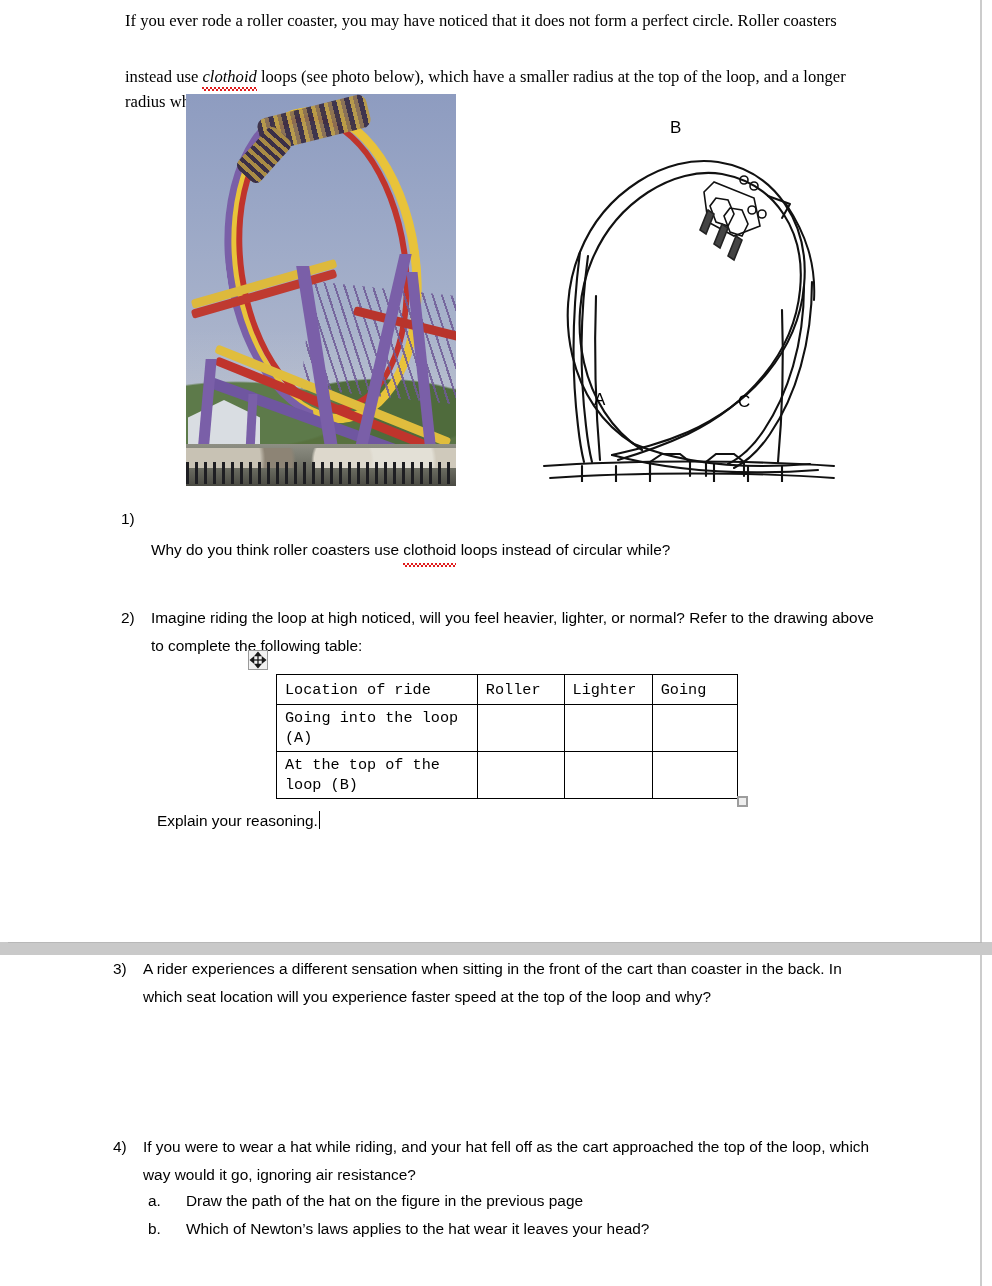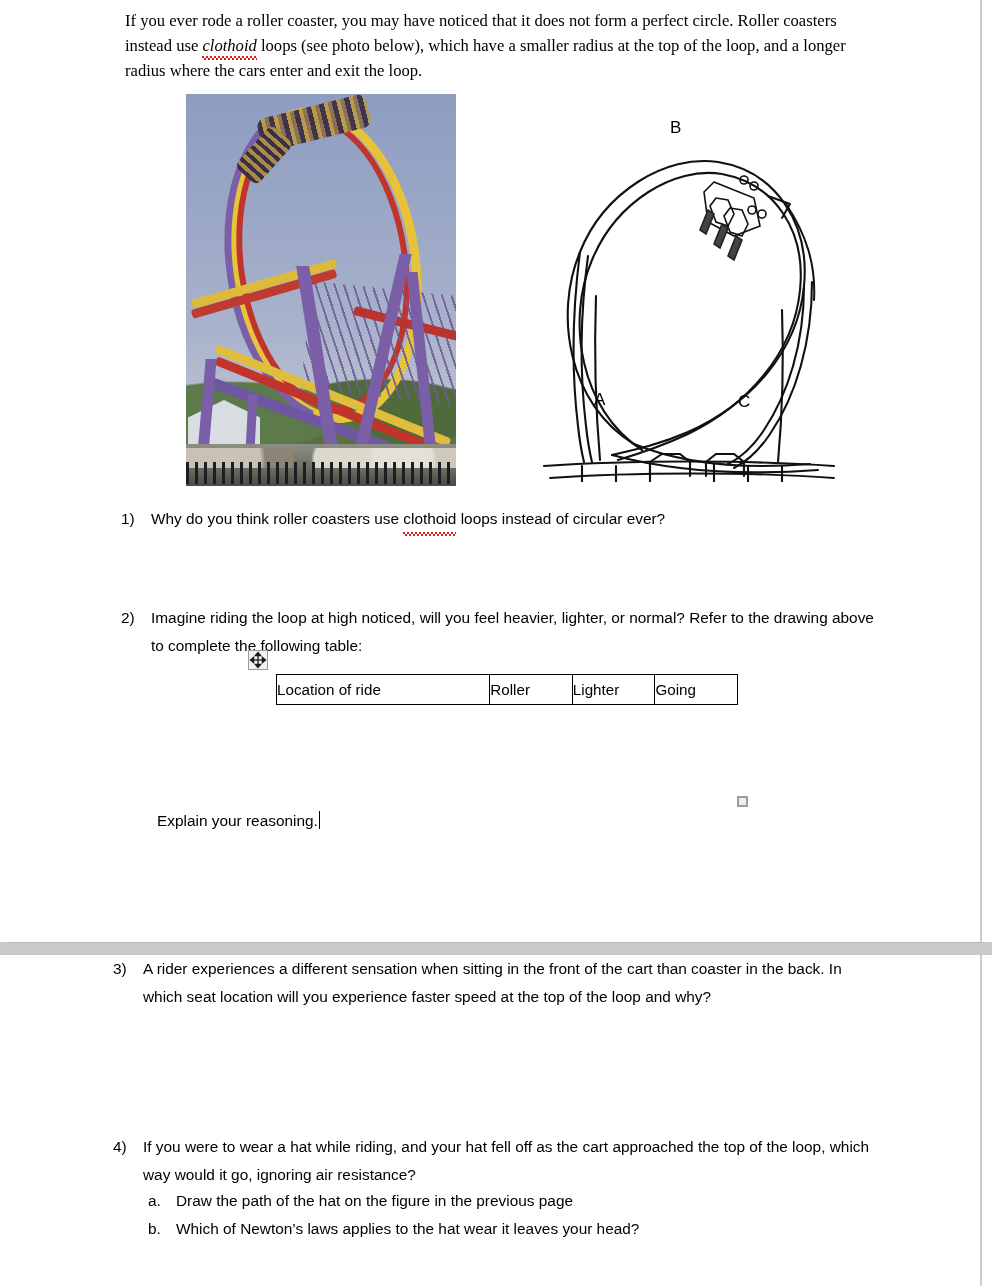--- a/index.html
+++ b/index.html
@@ -53,20 +53,21 @@
     font-size: 16.6px;
     line-height: 25.2px;
     color: #000000;
   }
   .intro .ital { font-style: italic; }
 
   
   .squiggle {
     position: relative;
     display: inline-block;
+    margin-top: 31px;
   }
   .squiggle::after {
     content: "";
     position: absolute;
     left: 0;
     right: 0;
     bottom: -3px;
     height: 4px;
     background-image:
       linear-gradient(45deg, transparent 40%, #e01b1b 40%, #e01b1b 60%, transparent 60%),
@@ -239,44 +240,45 @@
   #q4 { left: 113px; top: 1133px; width: 760px; }
 
   .sub {
     position: absolute;
     font-family: "Liberation Sans", sans-serif;
     font-size: 15.4px;
     line-height: 28px;
     color: #000000;
   }
   .sub-num { position: absolute; left: 0; width: 28px; }
-  .sub-body { margin-left: 28px; display: block; }
+  .sub-body { margin-left: 38px; display: block; }
   #q4a { left: 148px; top: 1187px; width: 730px; }
   #q4b { left: 148px; top: 1215px; width: 730px; }
 
   
   .tbl-wrap {
     position: absolute;
     left: 268px;
     top: 690px;
     width: 462px;
   }
   table.wtable {
     border-collapse: collapse;
     width: 462px;
     font-family: "Liberation Sans", sans-serif;
     font-size: 15.2px;
     color: #000000;
   }
   table.wtable td {
     border: 1.4px solid #000000;
     height: 23px;
-    padding: 3px 0 3px 0;
+    padding: 3px 0 3px 8px;
     vertical-align: middle;
     line-height: 20px;
+    font-family: Liberation Mono, monospace;
   }
   td.col-loc { width: 214px; }
   td.col-opt { width: 82px; }
 
   
   .move-handle {
     position: absolute;
     left: 240px;
     top: 666px;
     width: 20px;
@@ -409,21 +411,21 @@
         <path d="M 198 122 L 190 142 L 196 146 L 204 126 Z" fill="#444" stroke="#222"></path>
       </g>
     </svg>
     <span class="lbl lbl-b">B</span>
     <span class="lbl lbl-a">A</span>
     <span class="lbl lbl-c">C</span>
   </div>
 
   <div class="q" id="q1">
     <span class="q-num">1)</span>
-    <span class="q-body"><span>Why do you think roller coasters use </span><span class="squiggle">clothoid</span><span> loops instead of circular ever?</span></span>
+    <span class="q-body"><span>Why do you think roller coasters use </span><span class="squiggle">clothoid</span><span> loops instead of circular while?</span></span>
   </div>
 
   <div class="q" id="q2">
     <span class="q-num">2)</span>
     <span class="q-body">Imagine riding the loop at high noticed, will you feel heavier, lighter, or normal? Refer to the drawing above to complete the following table:</span>
   </div>
 
   <div class="move-handle">
     <svg width="18" height="18" viewBox="0 0 18 18" xmlns="http://www.w3.org/2000/svg">
       <g stroke="#1a1a1a" stroke-width="1.3" fill="#1a1a1a">
@@ -439,20 +441,32 @@
 
   <div class="tbl-wrap">
     <table class="wtable">
       <tbody>
         <tr>
           <td class="col-loc">Location of ride</td>
           <td class="col-opt">Roller</td>
           <td class="col-opt">Lighter</td>
           <td class="col-opt">Going</td>
         </tr>
+        <tr>
+          <td class="col-loc">Going into the loop (A)</td>
+          <td class="col-opt"></td>
+          <td class="col-opt"></td>
+          <td class="col-opt"></td>
+        </tr>
+        <tr>
+          <td class="col-loc">At the top of the loop (B)</td>
+          <td class="col-opt"></td>
+          <td class="col-opt"></td>
+          <td class="col-opt"></td>
+        </tr>
       </tbody>
     </table>
   </div>
 
   <div class="resize-handle"></div>
 
   <div class="explain"><span>Explain your reasoning.</span><span class="caret"></span></div>
 
 </div>
 

